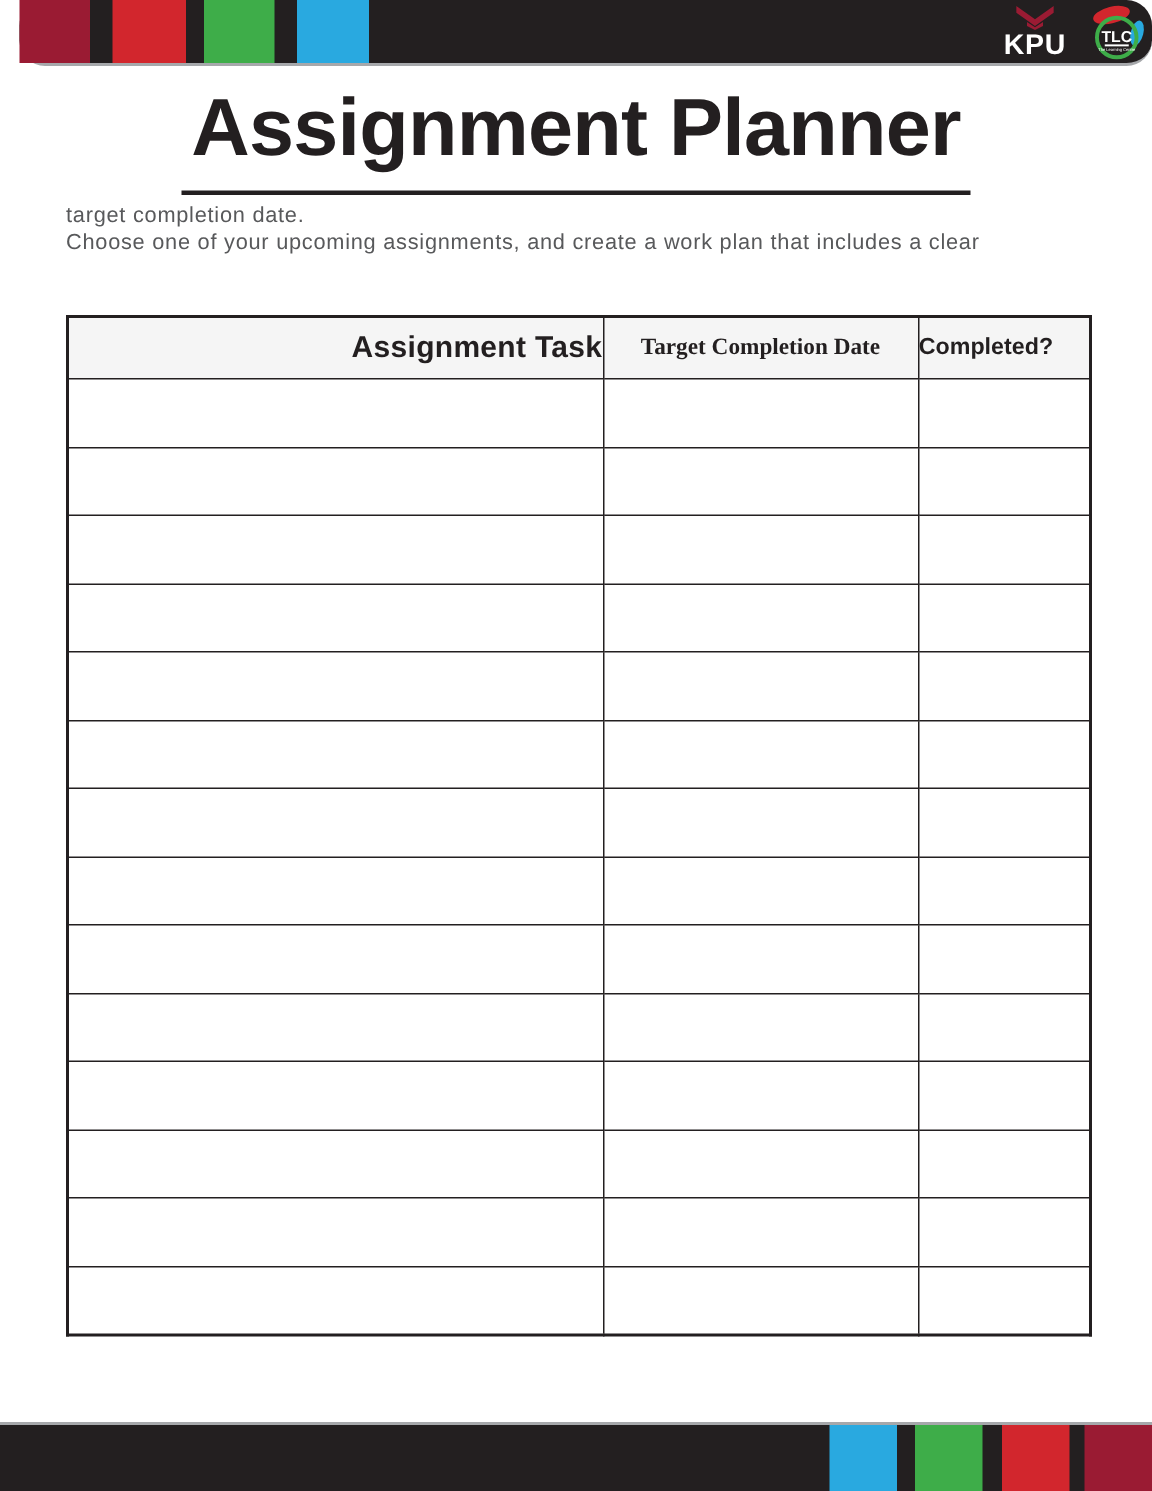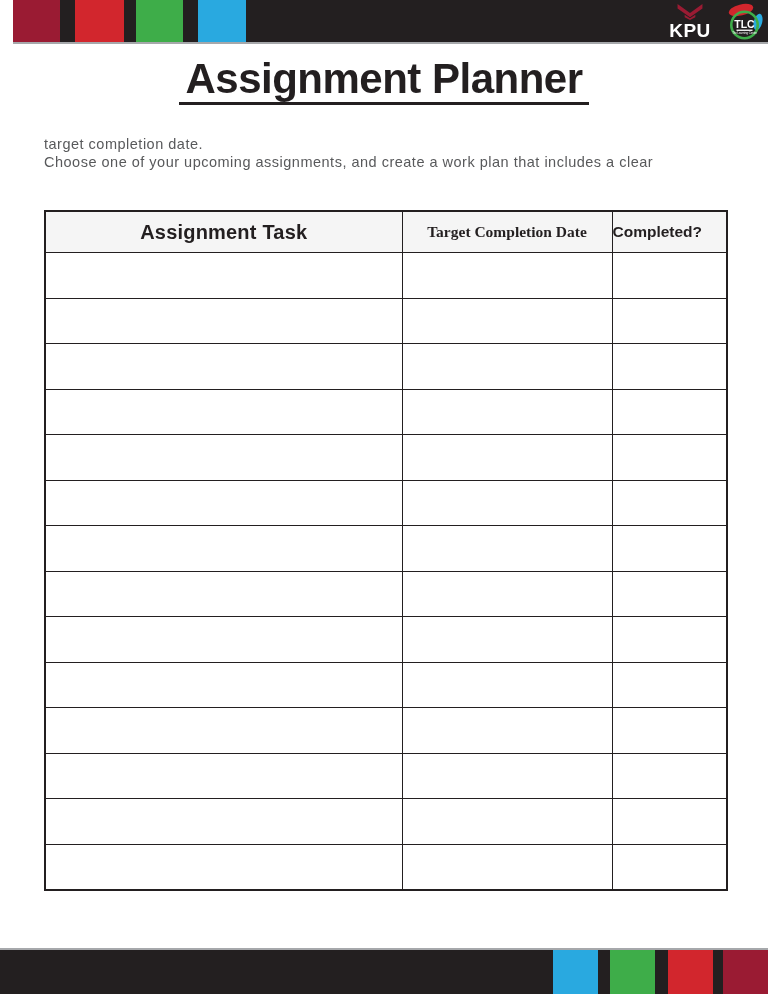--- a/index.html
+++ b/index.html
@@ -11,20 +11,21 @@
     color: var(--ink, #231f20);
     overflow: hidden;
   }
 
   
   .topbar {
     position: absolute; top: 0; left: 13px; right: 0;
     height: 42px;
     background: var(--ink);
     border-bottom: 2px solid var(--separator-gray);
+    border-radius: 17px;
   }
   .bottombar {
     position: absolute; bottom: 0; left: 0; right: 0;
     height: 44px;
     background: var(--ink);
     border-top: 2px solid var(--separator-gray);
   }
   .stripe { position: absolute; top: 0; bottom: 0; }
   .topbar .s1 { left: 0;    width: 47px; background: var(--maroon); }
   .topbar .s2 { left: 62px;  width: 49px; background: var(--red); }
@@ -49,24 +50,24 @@
   .tlc-logo { position: absolute; top: 2px; right: 2px; width: 42px; height: 42px; }
   .tlc-logo svg { display: block; }
 
   
   .title-wrap {
     position: absolute; top: 56px; left: 0; right: 0;
     text-align: center;
   }
   .title-wrap h1 {
     margin: 0; display: inline-block;
-    font-size: 42px; font-weight: 700; line-height: 1.1;
+    font-size: 54px; font-weight: 700; line-height: 1.1;
     color: var(--ink);
     border-bottom: 3px solid var(--ink);
-    padding: 0 6px 0 6px;
+    padding: 0 6px 12px 6px;
     letter-spacing: -0.5px;
   }
 
   
   .intro {
     position: absolute; top: 135px; left: 44px; width: 690px;
     margin: 0;
     font-size: 14.5px; line-height: 18px;
     letter-spacing: 0.5px;
     color: var(--gray-text);
@@ -85,21 +86,21 @@
     border: 1.5px solid var(--ink);
     padding: 0;
   }
   table.planner thead th {
     height: 40px;
     background: var(--header-bg);
     font-weight: 700;
     color: var(--ink);
     vertical-align: middle;
   }
-  th.col-task   { font-size: 20px; text-align: center; padding-left: 8px; letter-spacing: 0.2px; }
+  th.col-task   { font-size: 20px; text-align: right; padding-left: 8px; letter-spacing: 0.2px; }
   th.col-date   { font-size: 15.5px; text-align: center; font-family: Liberation Serif, serif; }
   th.col-done   { font-size: 15.5px; text-align: left; }
   table.planner tbody td { height: 44.5px; background: #ffffff; }
 </style>
 </head>
 <body>
 
 <header class="topbar">
   <div class="stripe s1"></div>
   <div class="stripe s2"></div>

